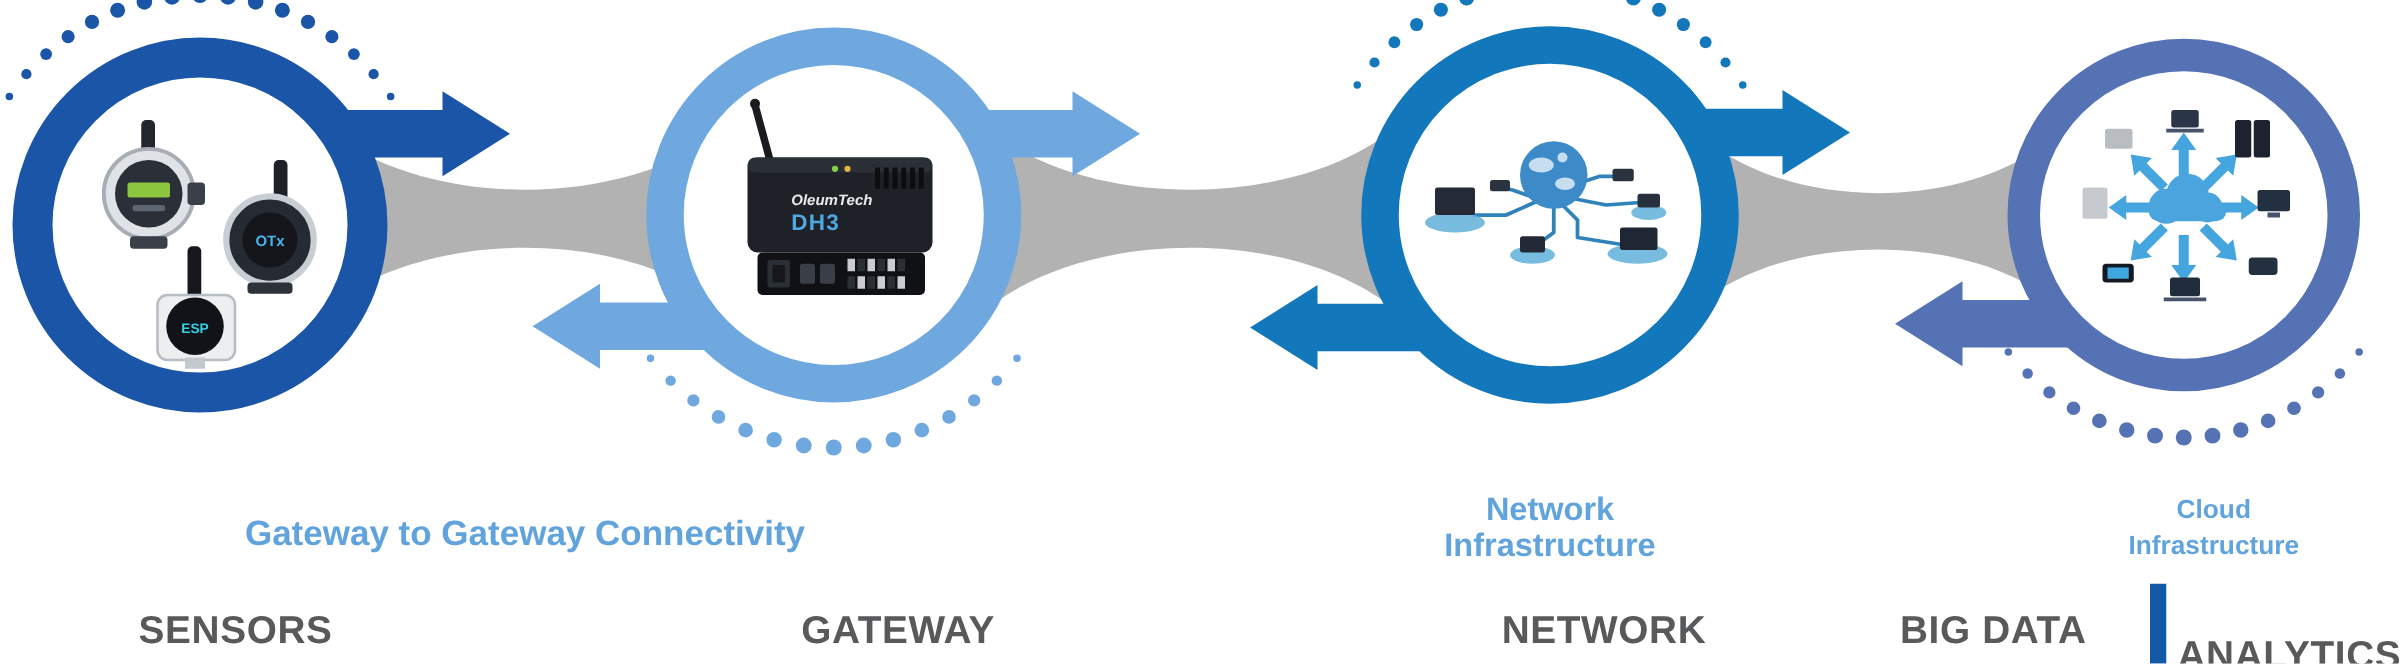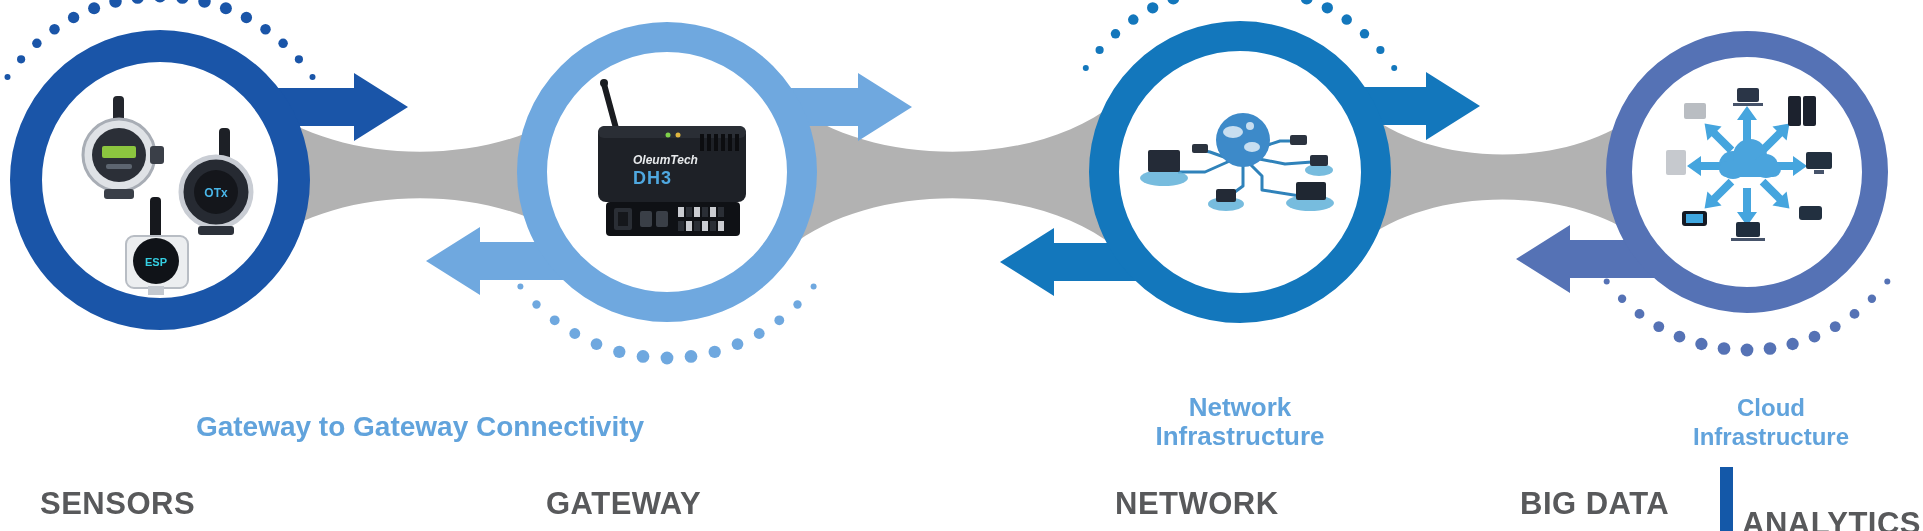--- a/index.html
+++ b/index.html
@@ -2,23 +2,23 @@
 <html style="--c0: #1A55A8; --c1: #6FA8DF; --c2: #1377BC; --c3: #5572B5; --gray: #B2B2B2; --cap: #61A3DC; --label: #58595B; --div: #1458A8;"><head>
 <meta charset="utf-8">
 <style>
   html,body{margin:0;padding:0;background:#fff;}
   .wrap{position:relative;width:1923px;height:531px;background:#ffffff;overflow:hidden;
         font-family:"Liberation Sans",sans-serif;}
   .wrap svg.diagram{position:absolute;left:0;top:0;}
   .caption{position:absolute;color:var(--cap,#61A3DC);font-weight:bold;text-align:center;}
   #cap-sg{left:170px;top:411px;width:500px;font-size:28px;}
   #cap-net{left:1093px;top:393px;width:294px;font-size:26px;line-height:29px;}
-  #cap-cloud{left:1624px;top:393px;width:294px;font-size:24px;line-height:29px;}
+  #cap-cloud{left:1624px;top:393px;width:294px;font-size:21px;line-height:29px;}
   .stage-label{position:absolute;top:486px;color:var(--label,#58595B);font-weight:bold;
-               font-size:31px;letter-spacing:.5px;text-align:left;white-space:nowrap;}
+               font-size:31px;letter-spacing:.5px;text-align:right;white-space:nowrap;}
   #lbl-sensors{left:40px;width:226px;}
   #lbl-gateway{left:546px;width:250px;}
   #lbl-network{left:1115px;width:250px;}
   #lbl-bigdata{left:1520px;width:190px;text-align:left;}
   #lbl-analytics{left:1742px;width:181px;text-align:left;margin-top:20px;}
   #divider{position:absolute;left:1720px;top:467px;width:13px;height:64px;background:var(--div,#1458A8);}
 </style>
 </head>
 <body>
 

